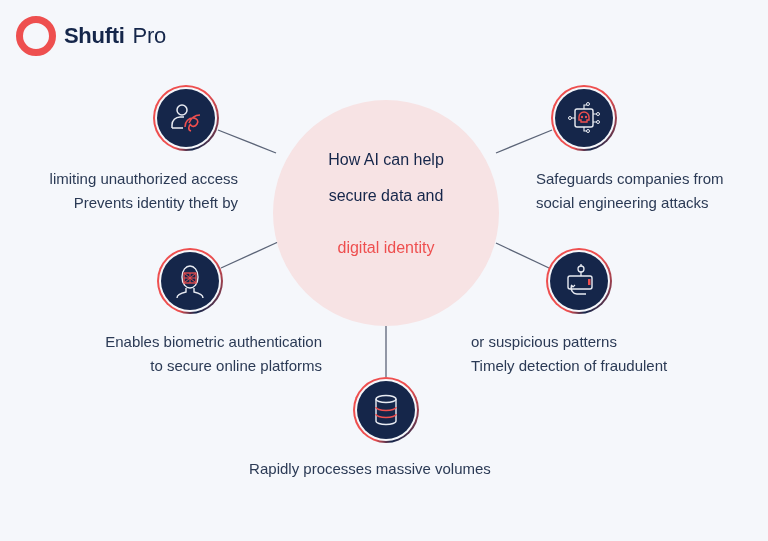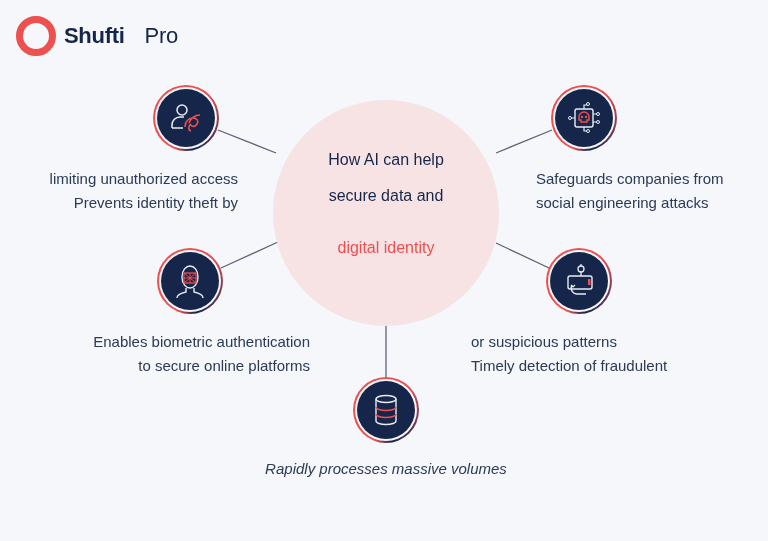--- a/index.html
+++ b/index.html
@@ -14,21 +14,21 @@
       display: flex; align-items: center;
     }
     .logo-ring {
       width: 26px; height: 26px; border-radius: 50%;
       border: 7px solid #ee4f4f; box-sizing: content-box;
     }
     .logo-text {
       margin-left: 8px; font-size: 22px; color: #15264a; letter-spacing: -0.3px;
     }
     .logo-text b { font-weight: 700; }
-    .logo-text span.pro { font-weight: 400; margin-left: 20px; }
+    .logo-text span.pro { font-weight: 400; margin-left: 8px; }
 
     svg.lines { position: absolute; left: 0; top: 0; }
 
     .hub {
       position: absolute; left: 273px; top: 100px; width: 226px; height: 226px;
       border-radius: 50%; background: #f7e3e4;
     }
     .hub-title {
       position: absolute; left: 273px; top: 142px; width: 226px;
       text-align: center; font-size: 16px; line-height: 36px; font-weight: 500;
@@ -127,21 +127,21 @@
       <div class="node-core">
     <svg width="34" height="36" viewBox="0 0 34 36">
       <path d="M9 14 c0-7 4-11 8-11 s8 4 8 11 c0 7-4 11-8 11 s-8-4-8-11 z" fill="none" stroke="#e8ebf2" stroke-width="1.4"></path>
       <path d="M13 25 v4 c-5 1-9 3-9 6 M21 25 v4 c5 1 9 3 9 6" fill="none" stroke="#e8ebf2" stroke-width="1.4"></path>
       <rect x="11" y="10" width="12" height="10" fill="none" stroke="#ee4f4f" stroke-width="1.3"></rect>
       <path d="M11 10 l12 10 M23 10 l-12 10 M17 10 v10 M11 15 h12" fill="none" stroke="#ee4f4f" stroke-width="1"></path>
     </svg>
   </div>
     </div>
 </div>
-<div class="caption right" style="left:60px; top:330px; width:250px;">
+<div class="caption right" style="left:72px; top:330px; width:250px;">
   <div>Enables biometric authentication</div>
   <div>to secure online platforms</div>
 </div>
 
 <div class="node" style="left:546px; top:248px;">
   <div class="node-inner">
       <div class="node-core">
     <svg width="34" height="36" viewBox="0 0 34 36">
       <circle cx="19" cy="6" r="3" fill="none" stroke="#e8ebf2" stroke-width="1.3"></circle>
       <path d="M19 1 v2 M19 9 v4" stroke="#e8ebf2" stroke-width="1.3"></path>
@@ -163,15 +163,15 @@
       <div class="node-core">
     <svg width="30" height="34" viewBox="0 0 30 34">
       <ellipse cx="15" cy="6" rx="10" ry="3.5" fill="none" stroke="#e8ebf2" stroke-width="1.4"></ellipse>
       <path d="M5 6 v22 c0 2 4.5 3.5 10 3.5 s10-1.5 10-3.5 v-22" fill="none" stroke="#e8ebf2" stroke-width="1.4"></path>
       <path d="M5 14 c0 2 4.5 3.5 10 3.5 s10-1.5 10-3.5" fill="none" stroke="#ee4f4f" stroke-width="1.5"></path>
       <path d="M5 21 c0 2 4.5 3.5 10 3.5 s10-1.5 10-3.5" fill="none" stroke="#ee4f4f" stroke-width="1.5"></path>
     </svg>
   </div>
     </div>
 </div>
-<div class="caption center" style="left:236px; top:457px; width:300px;font-style:italic;">
+<div class="caption center" style="left:220px; top:457px; width:300px;">
   <div>Rapidly processes massive volumes</div>
 </div>
 
 </body></html>

